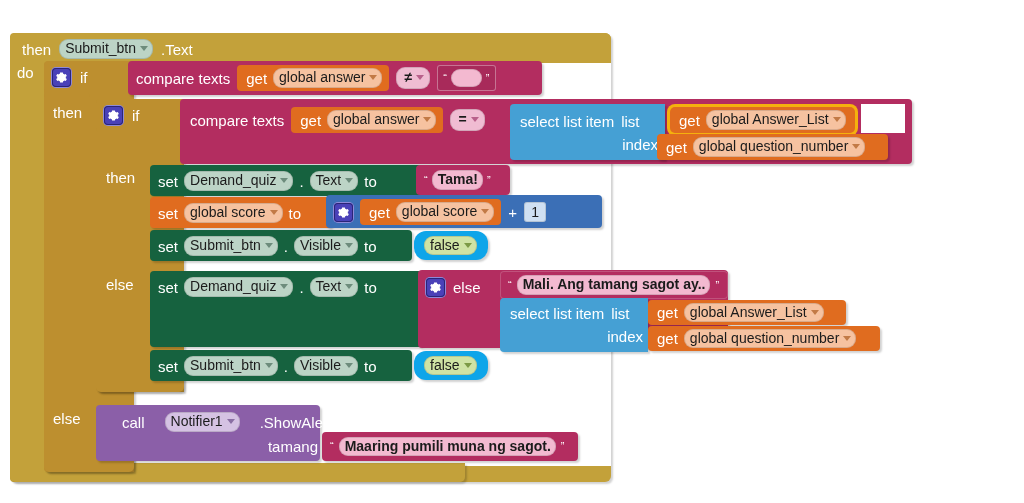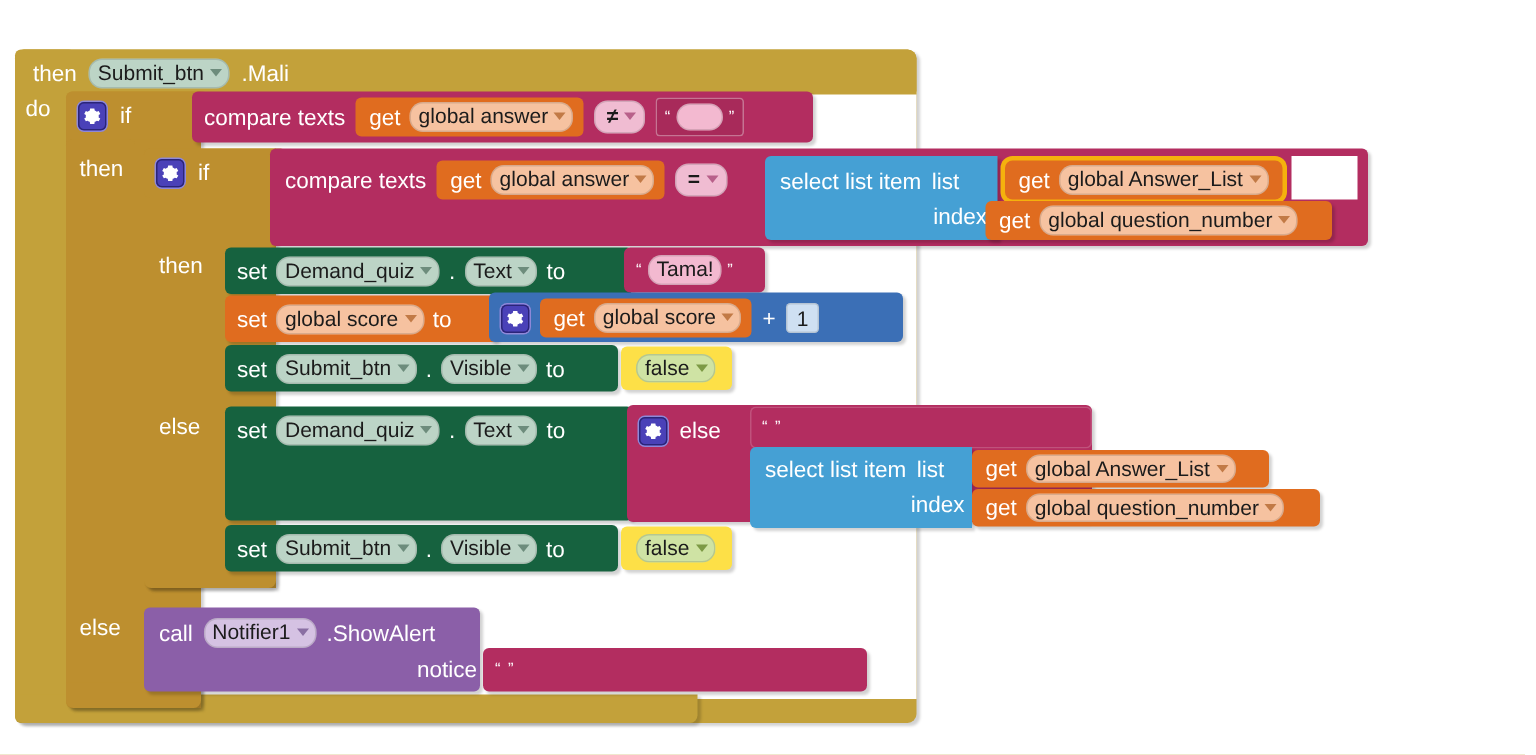--- a/index.html
+++ b/index.html
@@ -32,24 +32,24 @@
 
   
   .c-event {background:#c3a13a;}            
   .c-ctrl  {background:#bd8f2f;}            
   .c-text  {background:#b32d60;}            
   .c-textd {background:#a82a5a;}
   .c-list  {background:#45a0d4;}            
   .c-var   {background:#e06c1f;}            
   .c-math  {background:#3b6fb6;}            
   .c-set   {background:#16623f;}            
-  .c-logic {background:#fde047;}            
+  .c-logic {background:#0ea5e9;border-radius:12px;}            
   .c-call  {background:#8b5fa8;}            
 
-  .f-text  {background:#f3b9d0;}
+  .f-text  {background:#f3b9d0;font-weight:bold;}
   .f-var   {background:#f6c2a0;}
   .f-logic {background:#cfe3a4;}
   .f-math  {background:#cfe0f2;}
   .f-set   {background:#bcd4c6;}
   .f-call  {background:#d5c2e3;}
   .f-op    {background:#f0bcd2;}
 
   .sel-hl{box-shadow:0 0 0 3px #f5b10d;border-radius:5px;}
 
   .shadow{box-shadow:2px 2px 2px rgba(0,0,0,.18);}
@@ -65,21 +65,21 @@
 <div class="blk c-event" style="left:10px;top:33px;width:601px;height:30px;border-radius:6px 6px 0 0;"></div>
 <div class="blk c-event shadow" style="left:10px;top:463px;width:455px;height:19px;border-radius:0 0 5px 5px;"></div>
 
 <div class="blk" style="left:22px;top:39px;width:210px;height:20px;">
   <div class="row" style="gap:8px;">
     <span class="lbl">then</span>
     <span class="fld f-set">
       <span>Submit_btn</span>
       <span class="caret" style="border-top:5px solid #6d8c7c;"></span>
     </span>
-    <span class="lbl">.Mali</span>
+    <span class="lbl">.Text</span>
   </div>
 </div>
 <div class="blk" style="left:17px;top:64px;width:34px;height:20px;">
   <span class="lbl">do</span>
 </div>
 
 <div class="blk c-ctrl shadow" style="left:44px;top:61px;width:90px;height:411px;border-radius:5px 0 0 5px;"></div>
 <div class="blk c-ctrl" style="left:44px;top:61px;width:95px;height:32px;"></div>
 <div class="blk c-ctrl" style="left:44px;top:93px;width:46px;height:379px;"></div>
 <div class="blk c-ctrl shadow" style="left:44px;top:455px;width:90px;height:17px;border-radius:0 0 5px 5px;"></div>
@@ -297,20 +297,21 @@
           <path fill="#ffffff" d="M12 8.2a3.8 3.8 0 100 7.6 3.8 3.8 0 000-7.6zm0 5.9a2.1 2.1 0 110-4.2 2.1 2.1 0 010 4.2z"></path>
           <path fill="#ffffff" d="M20 12c0-.5-.05-1-.14-1.47l2.05-1.4-2-3.46-2.34.86a7.9 7.9 0 00-2.53-1.47L14.6 2.6h-5.2l-.44 2.46A7.9 7.9 0 006.43 6.5l-2.34-.86-2 3.46 2.05 1.4a8.3 8.3 0 000 2.94l-2.05 1.4 2 3.46 2.34-.86a7.9 7.9 0 002.53 1.47l.44 2.49h5.2l.44-2.49a7.9 7.9 0 002.53-1.47l2.34.86 2-3.46-2.05-1.4c.09-.47.14-.96.14-1.44z"></path>
         </svg>
     </span>
     <span class="lbl">else</span>
   </div>
 </div>
 
 <div class="blk c-text" style="left:500px;top:271px;width:228px;height:28px;display:flex;align-items:center;gap:5px;padding-left:8px;box-shadow:inset 0 0 0 1px rgba(255,255,255,.18);">
   <span class="lbl" style="font-size:11px;">“</span>
+  <span class="fld f-text">Mali. Ang tamang sagot ay..</span>
   <span class="lbl" style="font-size:11px;">”</span>
 </div>
 
 <div class="blk c-list shadow" style="left:500px;top:298px;width:148px;height:54px;border-radius:4px 0 0 4px;"></div>
 <div class="blk" style="left:510px;top:302px;width:135px;height:46px;">
   <div class="row" style="height:23px;gap:7px;">
     <span class="lbl">select list item</span>
     <span class="lbl">list</span>
   </div>
   <div class="row" style="height:23px;justify-content:flex-end;padding-right:2px;">
@@ -350,30 +351,31 @@
 </div>
 <div class="blk c-logic shadow" style="left:414px;top:351px;width:74px;height:29px;display:flex;align-items:center;padding-left:10px;">
   <span class="fld f-logic">
     <span>false</span>
     <span class="caret" style="border-top:5px solid #7d9a45;"></span>
   </span>
 </div>
 
 <div class="blk c-call shadow" style="left:96px;top:405px;width:224px;height:56px;"></div>
 <div class="blk" style="left:106px;top:410px;width:215px;height:24px;">
-  <div class="row" style="gap:7px;">
+  <div class="row" style="gap:20px;margin-left:16px;">
     <span class="lbl">call</span>
     <span class="fld f-call">
       <span>Notifier1</span>
       <span class="caret" style="border-top:5px solid #8a6fa3;"></span>
     </span>
     <span class="lbl">.ShowAlert</span>
   </div>
 </div>
 <div class="blk" style="left:240px;top:435px;width:78px;height:22px;">
   <div class="row" style="justify-content:flex-end;">
-    <span class="lbl">notice</span>
+    <span class="lbl">tamang</span>
   </div>
 </div>
 <div class="blk c-text shadow" style="left:322px;top:432px;width:256px;height:29px;display:flex;align-items:center;gap:5px;padding-left:8px;">
   <span class="lbl" style="font-size:11px;">“</span>
+  <span class="fld f-text">Maaring pumili muna ng sagot.</span>
   <span class="lbl" style="font-size:11px;">”</span>
 </div>
 
 </body></html>

